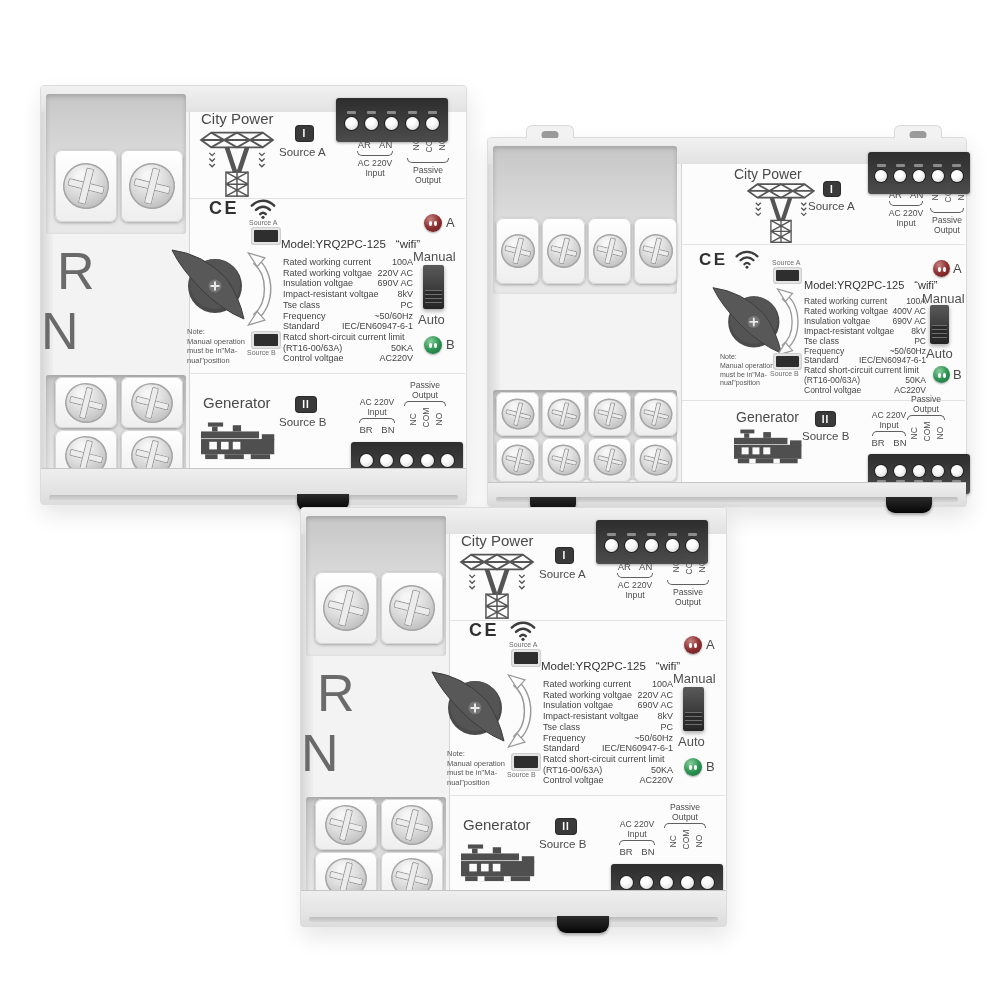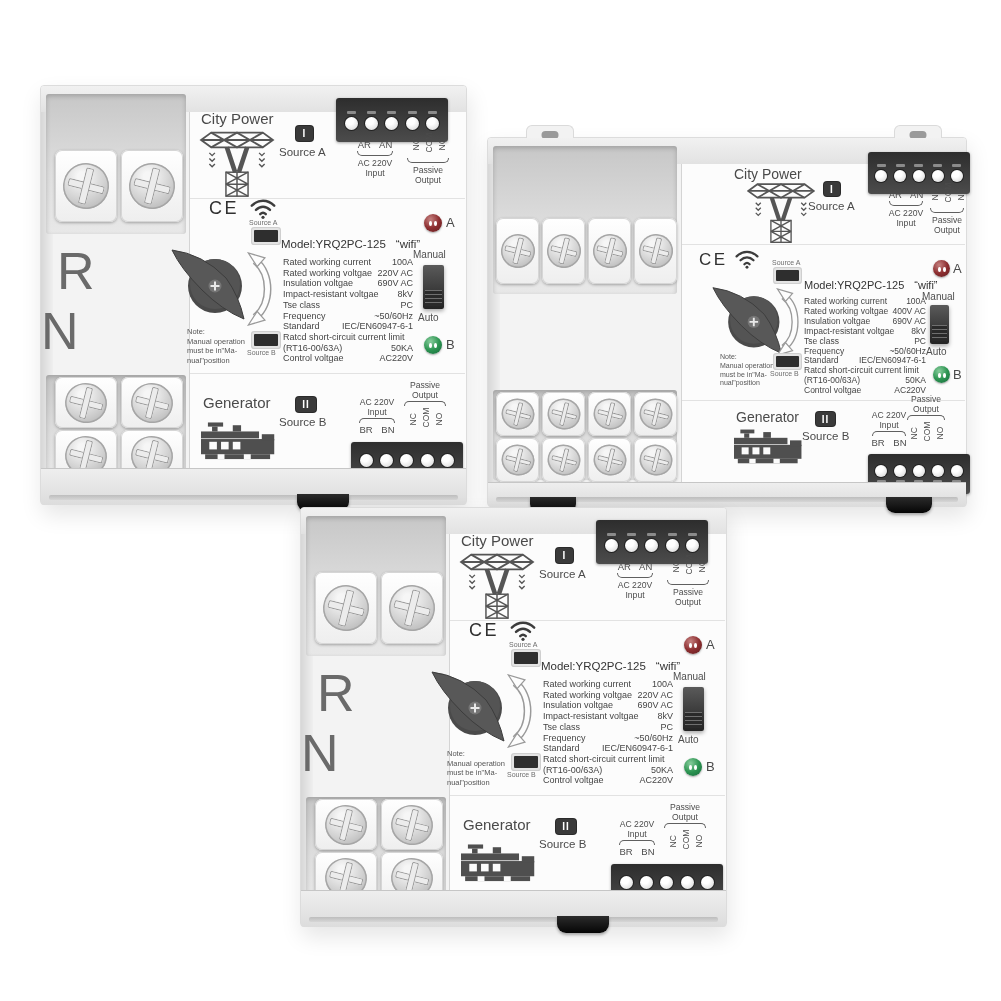--- a/index.html
+++ b/index.html
@@ -122,21 +122,21 @@
   .dev2p .io-t1{left:310px;top:54px;width:48px;} .dev2p .io-t1 .brace{width:34px;}
   .dev2p .io-t2{left:360px;top:47px;width:54px;} .dev2p .io-t2 .brace{width:40px;}
   .dev2p .io-b1{left:312px;top:311px;width:48px;} .dev2p .io-b1 .brace{width:34px;}
   .dev2p .io-b2{left:357px;top:294px;width:54px;} .dev2p .io-b2 .brace{width:40px;}
   .dev4p .io-t1{left:396px;top:52px;width:44px;} .dev4p .io-t1 .brace{width:32px;}
   .dev4p .io-t2{left:440px;top:45px;width:38px;} .dev4p .io-t2 .brace{width:32px;}
   .dev4p .io-b1{left:378px;top:272px;width:46px;} .dev4p .io-b1 .brace{width:32px;}
   .dev4p .io-b2{left:414px;top:256px;width:48px;} .dev4p .io-b2 .brace{width:36px;}
 
   
-  .ce{position:absolute;font-size:18px;letter-spacing:2.5px;color:#303030;}
+  .ce{position:absolute;font-size:18px;letter-spacing:2.5px;color:#303030;font-weight:bold;}
   .dev2p .ce{left:168px;top:112px;}
   .dev4p .ce{left:211px;top:112px;font-size:17px;}
   .wifi{position:absolute;}
   .dev2p .wifi{left:208px;top:111px;width:28px;height:23px;}
   .dev4p .wifi{left:246px;top:110px;width:26px;height:22px;}
   .src-tiny{position:absolute;font-size:7px;color:#6d6d6d;white-space:nowrap;}
   .dev2p .sa-label{left:208px;top:133px;}
   .dev2p .sb-label{left:206px;top:263px;}
   .dev4p .sa-label{left:284px;top:121px;}
   .dev4p .sb-label{left:282px;top:232px;}
@@ -169,21 +169,21 @@
   .light{position:absolute;width:18px;height:18px;border-radius:50%;box-shadow:0 1px 2px rgba(0,0,0,.35);}
   .light.red{background:radial-gradient(circle at 36% 30%,#c07a79 5%,#8e2f31 50%,#601c1f 100%);}
   .light.green{background:radial-gradient(circle at 36% 30%,#7fc795 5%,#2d9552 50%,#15673a 100%);}
   .light::before,.light::after{content:"";position:absolute;top:7px;width:3px;height:4.5px;background:#fff;border-radius:50%;}
   .light::before{left:5px;} .light::after{left:10px;}
   .light-letter{position:absolute;font-size:13px;color:#4a4a4a;}
   .dev2p .li-a{left:383px;top:128px;} .dev2p .la{left:405px;top:129px;}
   .dev2p .li-b{left:383px;top:250px;} .dev2p .lb{left:405px;top:251px;}
   .dev4p .li-a{left:445px;top:122px;width:17px;height:17px;} .dev4p .la{left:465px;top:123px;}
   .dev4p .li-b{left:445px;top:228px;width:17px;height:17px;} .dev4p .lb{left:465px;top:229px;}
-  .sw-label{position:absolute;font-size:10px;color:#4f4f4f;}
+  .sw-label{position:absolute;font-size:13px;color:#4f4f4f;}
   .dev2p .manual-label{left:372px;top:163px;} .dev2p .auto-label{left:377px;top:226px;}
   .dev4p .manual-label{left:434px;top:153px;} .dev4p .auto-label{left:438px;top:208px;}
   .slider{position:absolute;background:linear-gradient(180deg,#5a5a5a,#232323);border-radius:2px;
           box-shadow:0 2px 4px rgba(0,0,0,.35);}
   .slider::after{content:"";position:absolute;left:2px;right:2px;bottom:3px;height:16px;
           background:repeating-linear-gradient(180deg,#6f6f6f 0 1.5px,#2a2a2a 1.5px 4px);}
   .dev2p .slider{left:382px;top:179px;width:21px;height:44px;}
   .dev4p .slider{left:442px;top:167px;width:19px;height:39px;}
 
   

